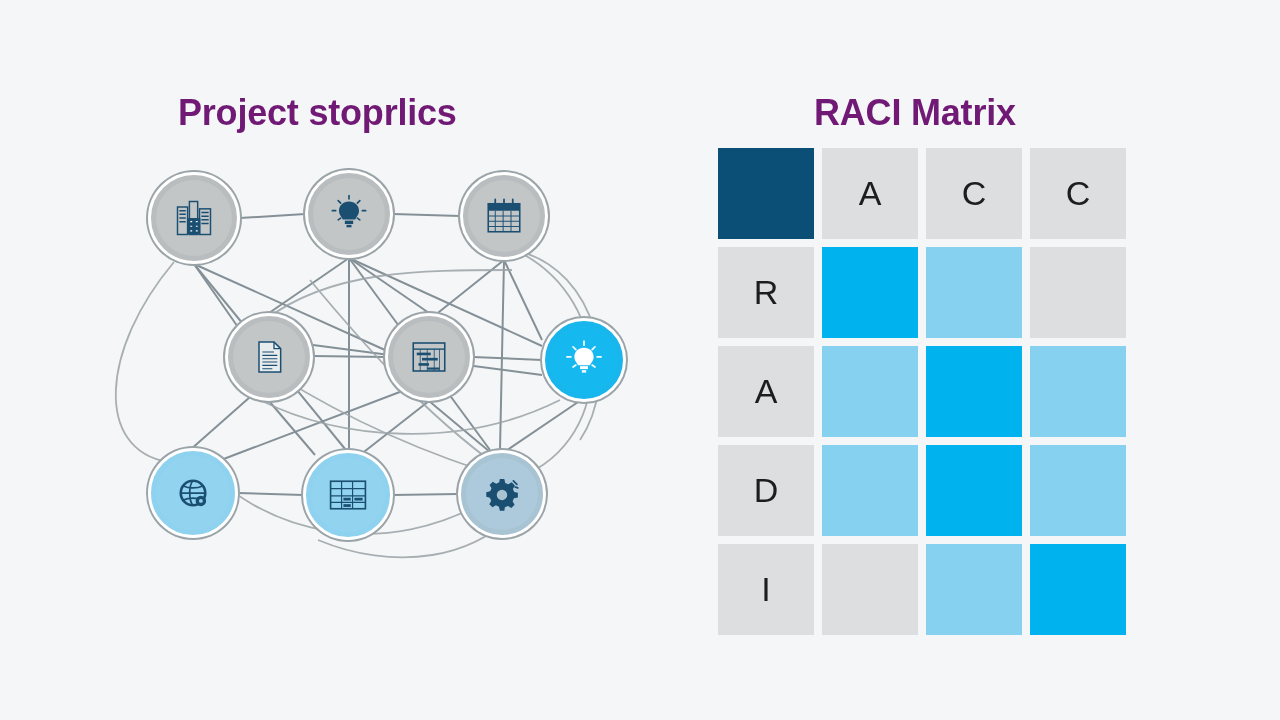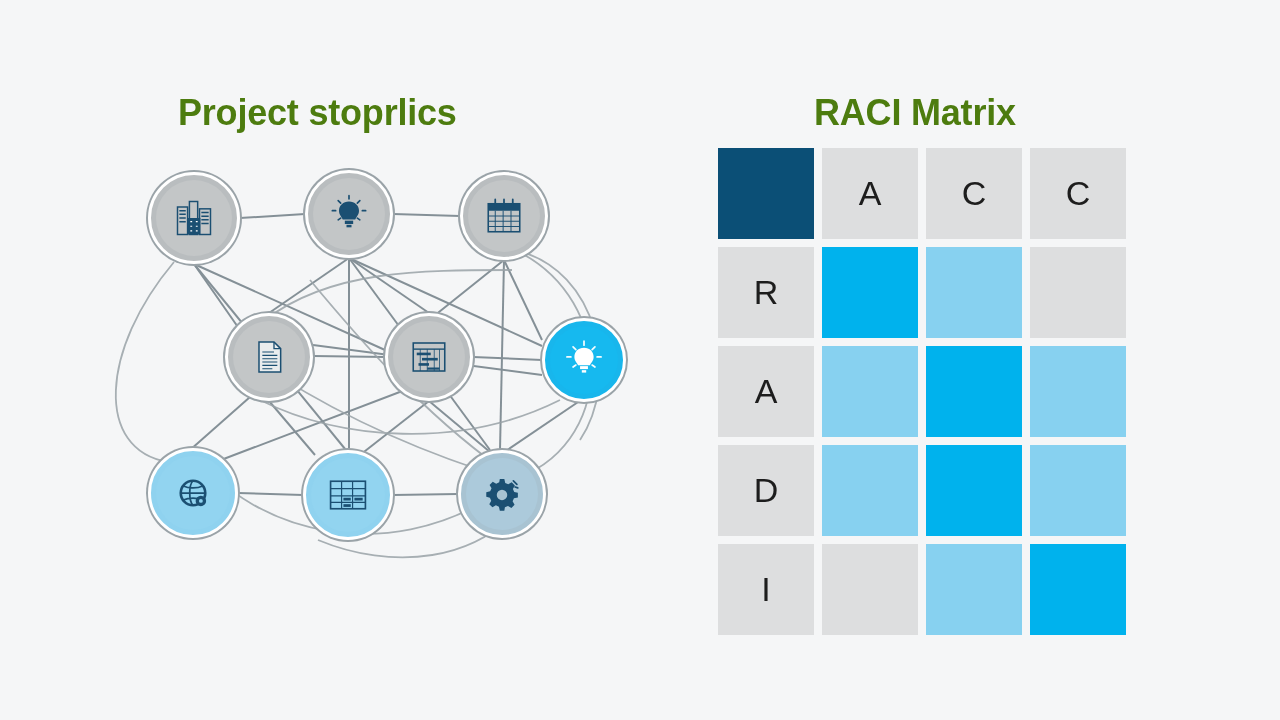--- a/index.html
+++ b/index.html
@@ -9,21 +9,21 @@
     font-family:"Liberation Sans","DejaVu Sans",sans-serif;
     position:relative;
   }
   #stage{position:absolute;inset:0;}
 
   
   .title{
     position:absolute;
     font-size:36px;
     font-weight:600;
-    color:#4d7c0f;
+    color:#701a75;
     letter-spacing:-0.2px;
     white-space:nowrap;
   }
   #title-network{left:178px;top:92px;}
   #title-matrix{left:814px;top:92px;}
 
   
   #network-panel{
     position:absolute;left:60px;top:150px;width:570px;height:430px;
   }

